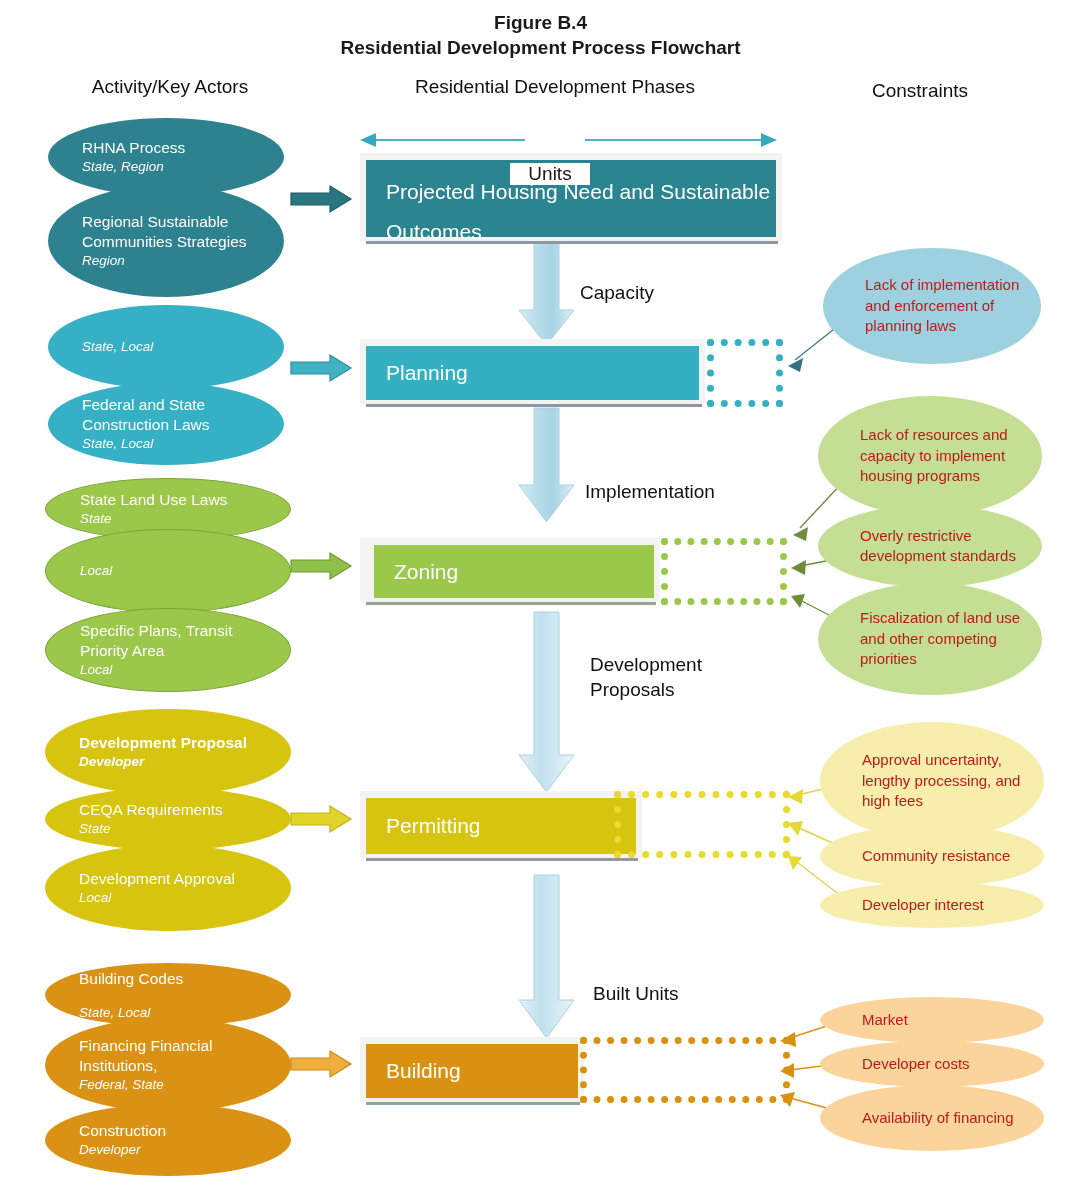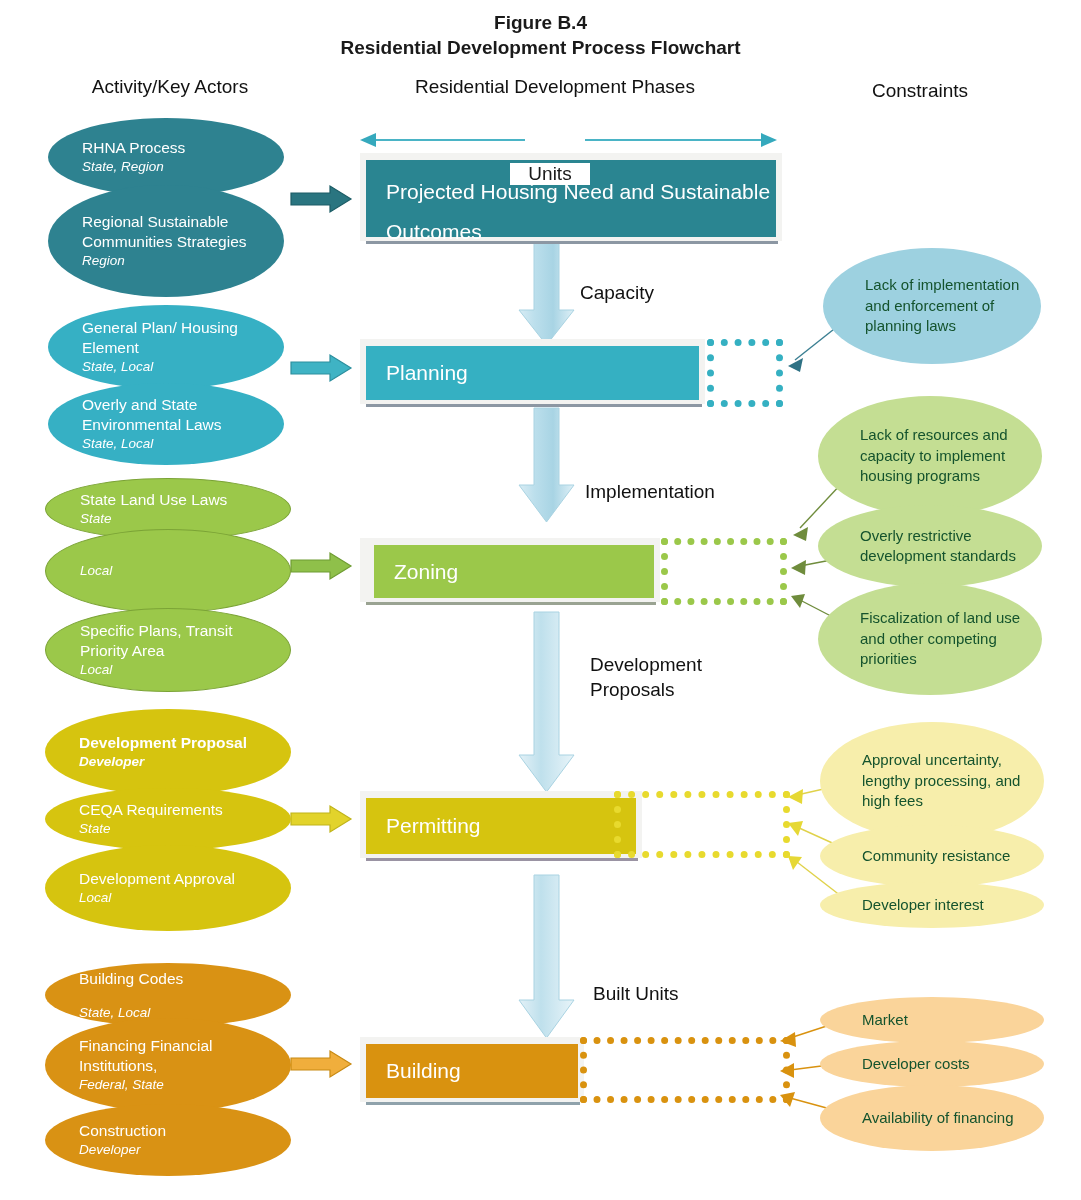--- a/index.html
+++ b/index.html
@@ -14,21 +14,21 @@
   #head-actors{left:30px;top:76px;width:280px;}
   #head-phases{left:330px;top:76px;width:450px;}
   #head-constraints{left:800px;top:80px;width:240px;}
 
   
   .ellipse{position:absolute;border-radius:50%;display:flex;flex-direction:column;justify-content:center;
            box-sizing:border-box;}
   .actor{padding:0 10px 0 34px;color:#ffffff;}
   .actor .nm{font-size:15.5px;line-height:20px;}
   .actor .sub{font-size:13.5px;font-style:italic;line-height:18px;}
-  .constraint{padding:0 14px 0 42px;color:#14532d;}
+  .constraint{padding:0 14px 0 42px;color:#b91c1c;}
   .constraint .nm{font-size:15px;line-height:20.5px;}
 
   
   .e-teal-dark{background:#2e8290;}
   .e-teal{background:#36b0c4;}
   .e-green{background:#9bc84a;border:1px solid #7ba336;}
   .e-yellow{background:#d6c40f;}
   .e-orange{background:#d99214;}
   .c-blue{background:#9dd1e0;}
   .c-green{background:#c4de93;}
@@ -170,26 +170,25 @@
   <div class="nm">RHNA Process</div>
   <div class="sub">State, Region</div>
 </div>
 
 <div class="ellipse actor e-teal-dark" style="left:48px;top:185px;width:236px;height:112px;">
   <div class="nm">Regional Sustainable Communities Strategies</div>
   <div class="sub">Region</div>
 </div>
 
 <div class="ellipse actor e-teal" style="left:48px;top:305px;width:236px;height:84px;">
-  <div class="nm">General Plan/ Housing Element</div>
   <div class="sub">State, Local</div>
 </div>
 
 <div class="ellipse actor e-teal" style="left:48px;top:383px;width:236px;height:82px;">
-  <div class="nm">Overly and State Environmental Laws</div>
+  <div class="nm">Federal and State Construction Laws</div>
   <div class="sub">State, Local</div>
 </div>
 
 <div class="ellipse actor e-green" style="left:45px;top:478px;width:246px;height:62px;">
   <div class="nm">State Land Use Laws</div>
   <div class="sub">State</div>
 </div>
 
 <div class="ellipse actor e-green" style="left:45px;top:529px;width:246px;height:84px;">
   <div class="sub">Local</div>

